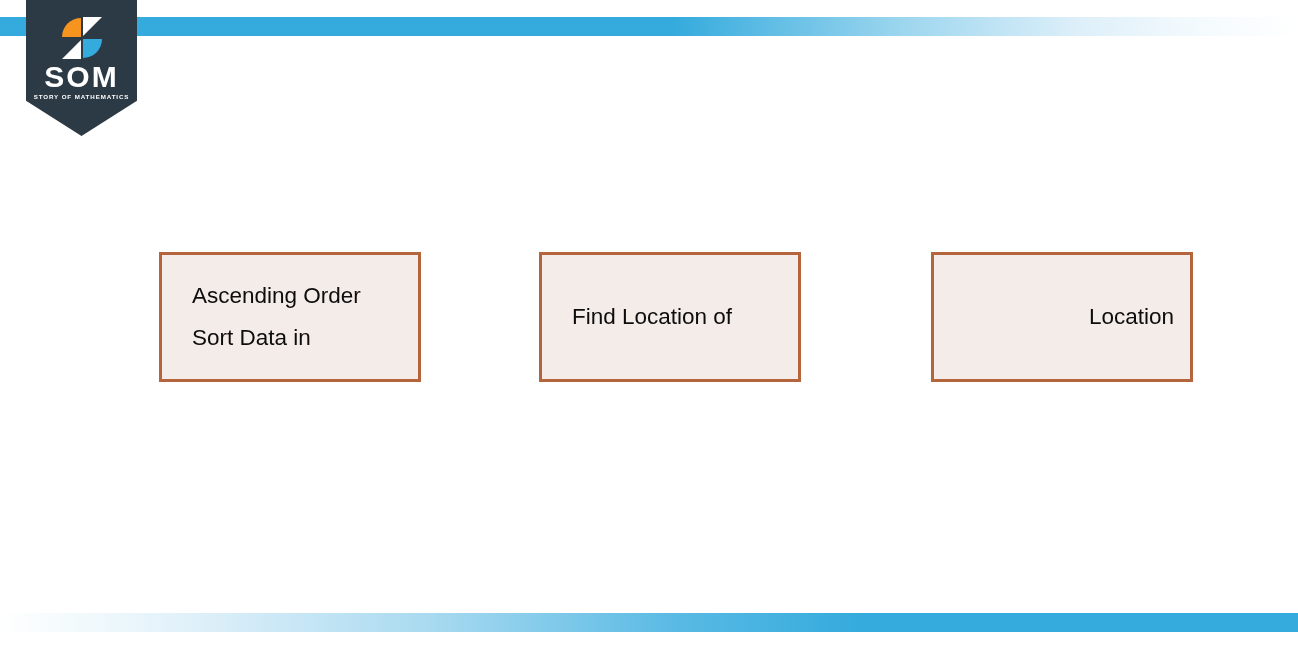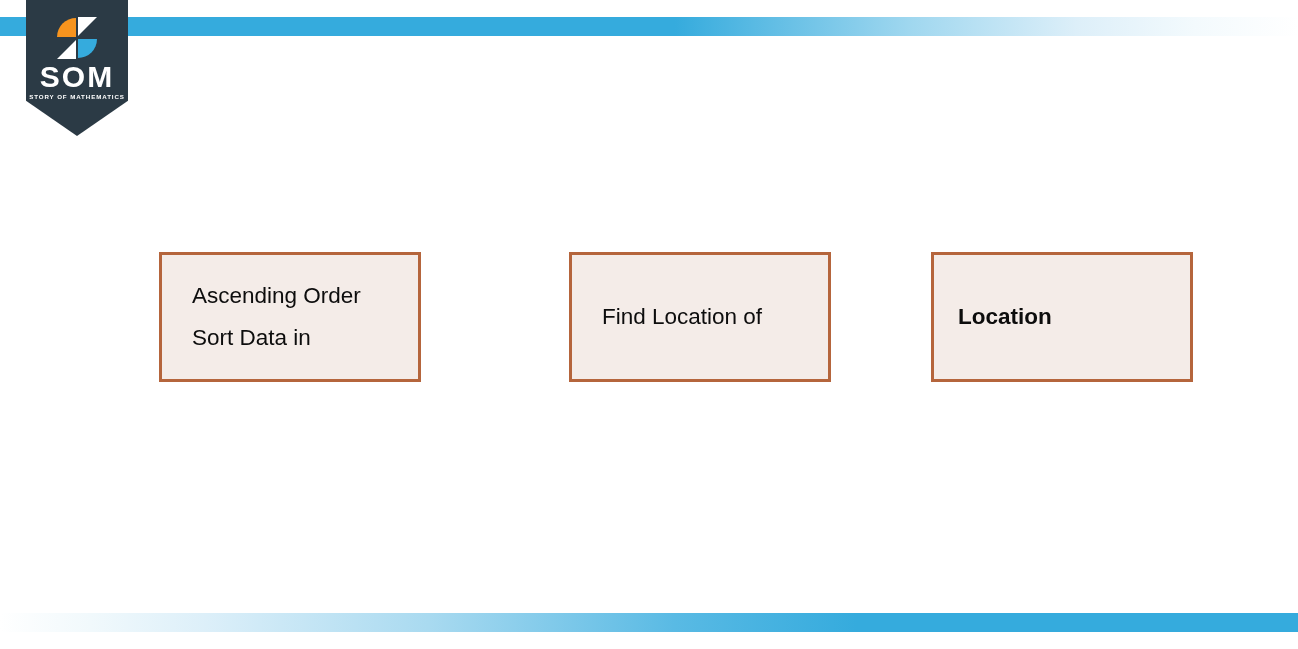--- a/index.html
+++ b/index.html
@@ -49,20 +49,21 @@
   .badge {
     position: absolute;
     left: 26px;
     top: 0;
     width: 102px;
     height: 136px;
     background: #2B3A45;
     -webkit-clip-path: polygon(0 0, 100% 0, 100% 74%, 50% 100%, 0 74%);
     clip-path: polygon(0 0, 100% 0, 100% 74%, 50% 100%, 0 74%);
     z-index: 5;
+    padding-left: 9px;
   }
   .badge-mark {
     position: absolute;
     left: 50%;
     top: 15px;
     width: 46px;
     height: 46px;
     margin-left: -23px;
   }
   .badge-name {
@@ -97,37 +98,36 @@
     width: 262px;
     height: 130px;
     box-sizing: border-box;
     background: #F4ECE8;
     border: 3px solid #B5653C;
     display: flex;
     flex-direction: column;
     justify-content: center;
   }
   .box-1 { left: 159px; }
-  .box-2 { left: 569px; }
+  .box-2 { left: 539px; }
   .box-3 { left: 931px; }
 
   .flow-box .line {
     color: #0d0d0d;
     font-size: 22.5px;
     line-height: 42px;
     white-space: pre;
   }
   .flow-box.align-left .line {
     text-align: left;
     padding-left: 30px;
   }
   .flow-box.align-center .line {
-    text-align: left;
-    padding: 0 24px;
-    font-weight: bold;
+    text-align: right;
+    padding: 0 16px;
   }
   .flow-box.dense .line {
     line-height: 34px;
   }
 </style>
 </head>
 <body>
 
 <div class="bar bar-top"></div>
 <div class="bar bar-bottom"></div>

